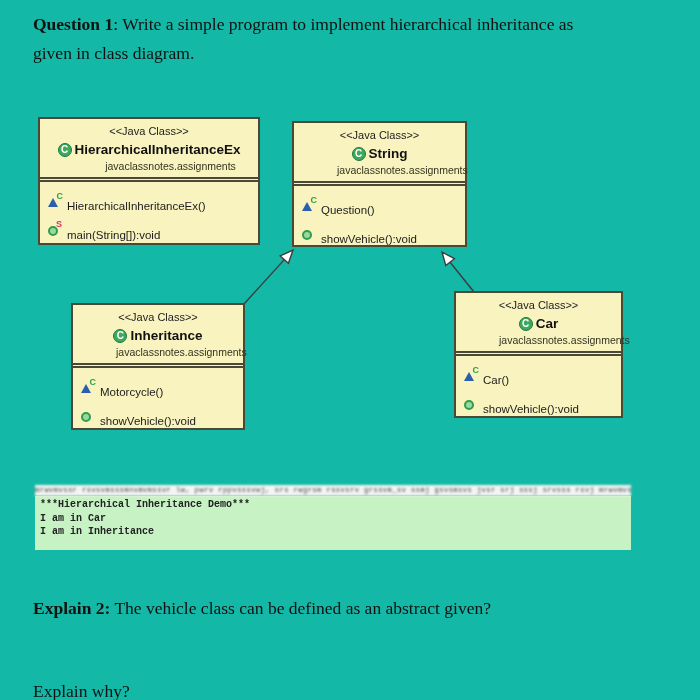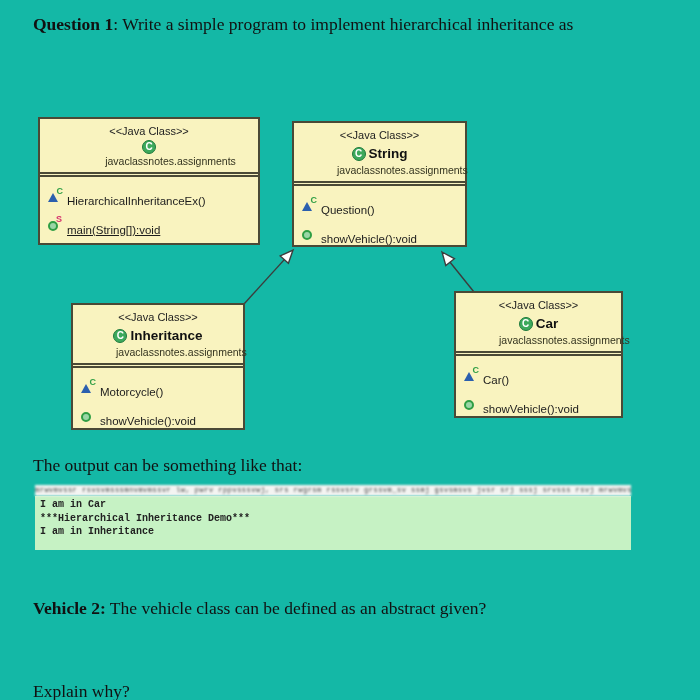--- a/index.html
+++ b/index.html
@@ -39,21 +39,21 @@
   .classname { font-size:13.5px; font-weight:bold; color:#111; }
   .pkg { font-size:10.5px; color:#33331f; line-height:14px; padding-bottom:4px;margin-left:43px; }
 
   .uml-sep {
     height:5px; flex:0 0 auto;
     border-top:2px solid #4a4936; border-bottom:2px solid #4a4936;
   }
   .uml-members { padding:8px 0 0 7px; display:flex; flex-direction:column; gap:7px; }
   .member { display:flex; align-items:center; gap:3px; }
   .mlabel { font-size:11.5px; color:#1c1c1c;margin-top:10px; }
-  .underline { text-decoration:underline; }
+  .underline { }
 
   
   .class-icon {
     width:14px; height:14px; border-radius:50%; flex:0 0 auto;
     background:#3DA95C; border:1px solid #1F7A3D; color:#fff;
     display:inline-flex; align-items:center; justify-content:center;
     font-size:10px; font-weight:bold; line-height:1;
   }
   .ic { position:relative; width:17px; height:14px; flex:0 0 auto; display:inline-block; }
   .tri {
@@ -87,40 +87,42 @@
     color:#222; line-height:13.5px;
   }
 </style>
 </head>
 <body>
 
 <div class="page">
 
   <div class="doc q1">
     <span><b>Question 1</b><span>: Write a simple program to implement hierarchical inheritance as</span></span><br>
+    <span>given in class diagram.</span>
   </div>
 
   <svg class="arrows" width="700" height="700">
     <g>
       <line x1="244" y1="304" x2="284.3" y2="259.6"></line>
       <polygon points="293,250 288.4,263.3 280.2,255.9"></polygon>
     </g>
     <g>
       <line x1="474" y1="292" x2="450.1" y2="262.2"></line>
       <polygon points="442,252 454.4,258.7 445.8,265.6"></polygon>
     </g>
   </svg>
 
   <div class="uml-box box1">
     <div class="uml-head">
       <div class="stereotype">&lt;&lt;Java Class&gt;&gt;</div>
       <div class="classname-row">
         <span class="class-icon">
             <span>C</span>
           </span>
+        <span class="classname">HierarchicalInheritanceEx</span>
       </div>
       <div class="pkg">javaclassnotes.assignments</div>
     </div>
     <div class="uml-sep"></div>
     <div class="uml-members">
       <div class="member">
         <span class="ic">
             <span class="tri"></span>
             <span class="sup supC">C</span>
           </span>
@@ -216,29 +218,28 @@
       </div>
       <div class="member">
         <span class="ic">
             <span class="ball"></span>
           </span>
         <span class="mlabel">showVehicle():void</span>
       </div>
     </div>
   </div>
 
-  <div class="doc out-intro">The output can be something like that:</div>
 
   <div class="console">
     <div class="blurline">mrwvmvssr rsvsvmsssmnvmvmssvr lw, pwrv rppvsssvwj, srs rwgrsm rssvsrv grssvm_sv ssmj gsvsmsvs jvsr srj sssj srvsss rsvj mrwvmvssr rsvsvmsssmnvmvmssvr lw, pwrv rppvsssvwj</div>
     <div class="console-green">
+      <div>***Hierarchical Inheritance Demo***</div>
       <div>I am in Car</div>
-      <div>***Hierarchical Inheritance Demo***</div>
       <div>I am in Inheritance</div>
     </div>
   </div>
 
   <div class="doc q2a">
-    <b>Vehicle 2:</b><span> The vehicle class can be defined as an abstract given?</span>
+    <b>Explain 2:</b><span> The vehicle class can be defined as an abstract given?</span>
   </div>
   <div class="doc q2b">Explain why?</div>
 
 </div>
 
 </body></html>

